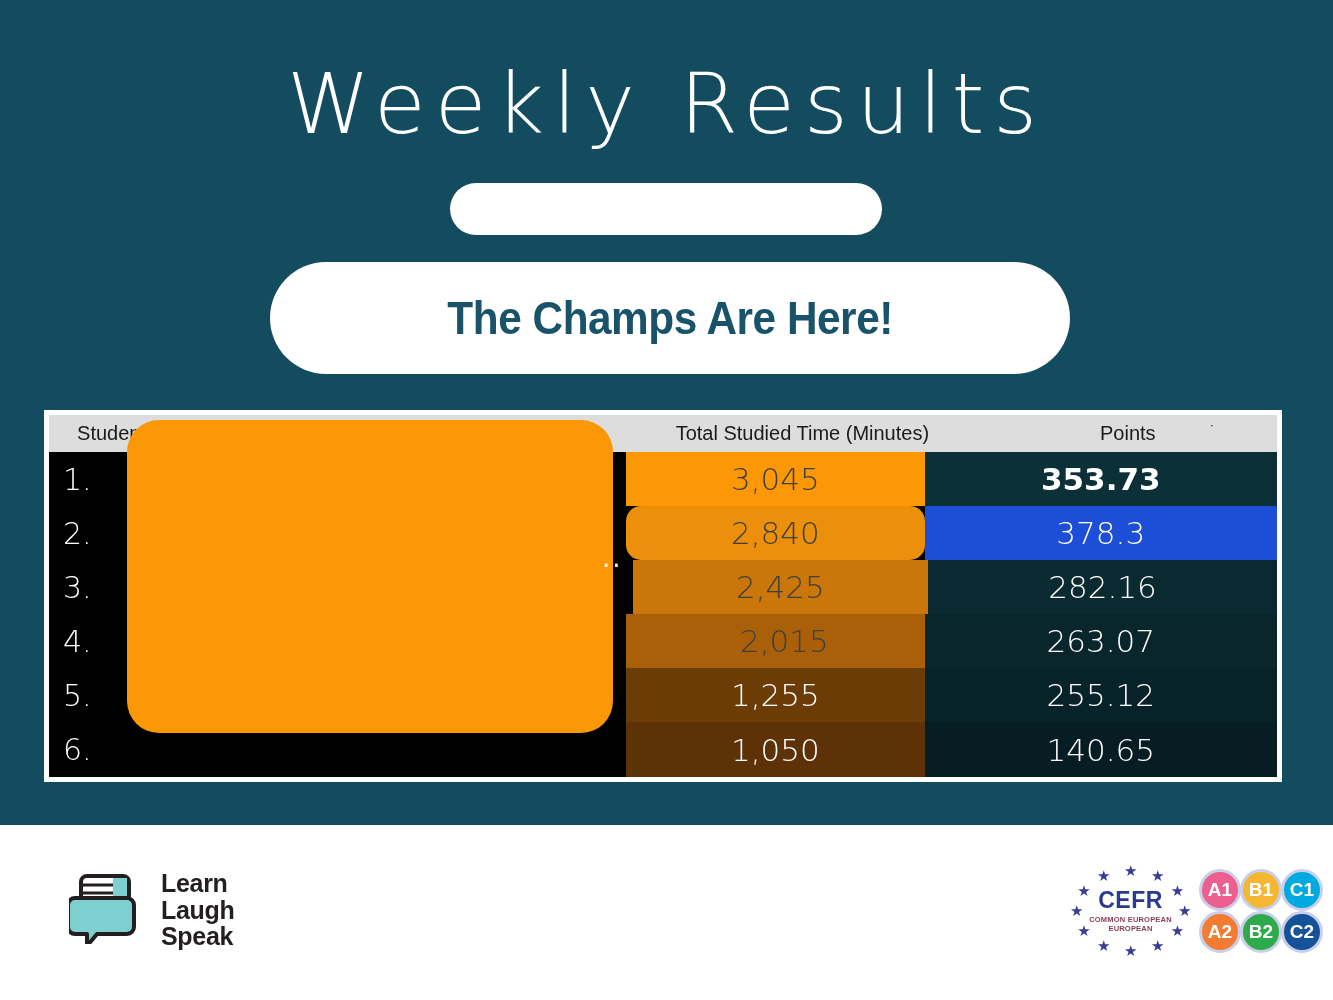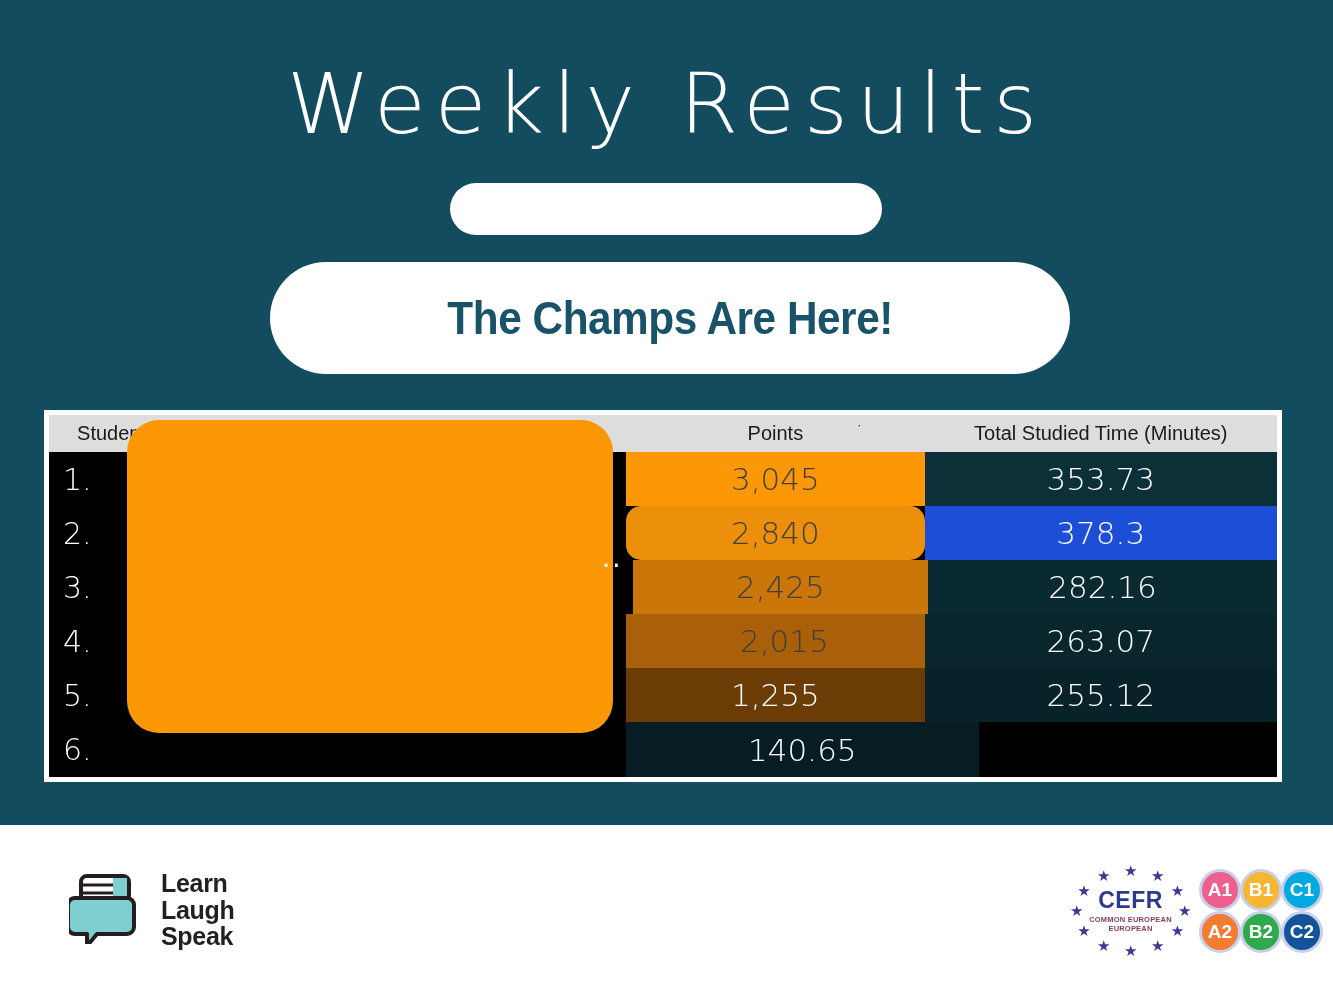--- a/index.html
+++ b/index.html
@@ -205,35 +205,35 @@
     <span class="champs-text">The Champs Are Here!</span>
   </div>
 
   <div class="table-frame">
     <div class="table-inner">
 
       <div class="thead">
         <div class="th th-students">
           <span>Students</span>
         </div>
+        <div class="th th-time">
+          <span>Total Studied Time (Minutes)</span>
+        </div>
         <div class="th th-points">
           <span>Points</span>
           <span class="sort-mark">˙</span>
         </div>
-        <div class="th th-time">
-          <span>Total Studied Time (Minutes)</span>
-        </div>
       </div>
 
       <div class="tbody" id="tbody">
           <div class="trow">
             <div class="cell-rank">1.</div>
             <div class="cell-student"></div>
             <div class="cell-points" style="background: rgb(252, 152, 6); color: rgb(63, 63, 63);">3,045</div>
-            <div class="cell-time" style="background: rgb(11, 48, 56);">353.73</div>
+            <div class="cell-time" style="background: rgb(11, 48, 56); font-weight: bold;">353.73</div>
           </div>
           <div class="trow">
             <div class="cell-rank">2.</div>
             <div class="cell-student"></div>
             <div class="cell-points" style="background: rgb(236, 143, 11); color: rgb(63, 63, 63); border-radius: 15px;">2,840</div>
             <div class="cell-time" style="background: #1d4ed8;">378.3</div>
           </div>
           <div class="trow">
             <div class="cell-rank">3.</div>
             <div class="cell-student"></div>
@@ -248,20 +248,21 @@
           </div>
           <div class="trow">
             <div class="cell-rank">5.</div>
             <div class="cell-student"></div>
             <div class="cell-points" style="background: rgb(108, 60, 7); color: rgb(255, 255, 255);">1,255</div>
             <div class="cell-time" style="background: rgb(7, 34, 40);">255.12</div>
           </div>
           <div class="trow">
             <div class="cell-rank">6.</div>
             <div class="cell-student"></div>
+            <div class="cell-points" style="background: rgb(92, 50, 6); color: rgb(255, 255, 255);">1,050</div>
             <div class="cell-time" style="background: rgb(6, 30, 35);">140.65</div>
           </div>
         </div>
 
       <div class="redaction"></div>
       <div class="ellipsis-dots">..</div>
 
     </div>
   </div>
 </div>

